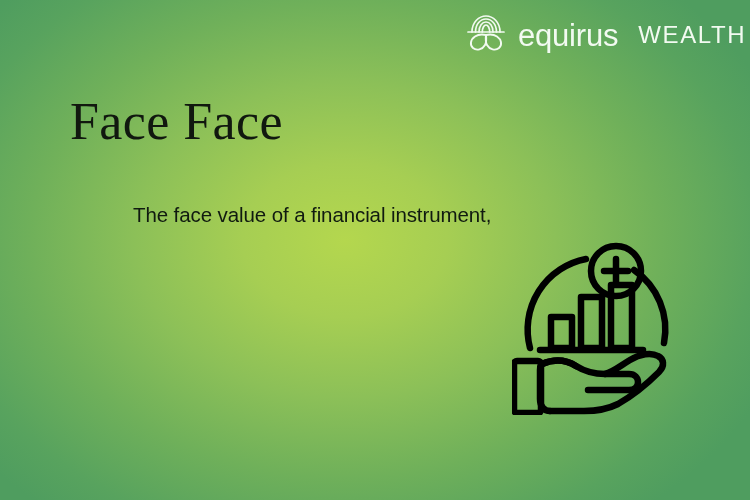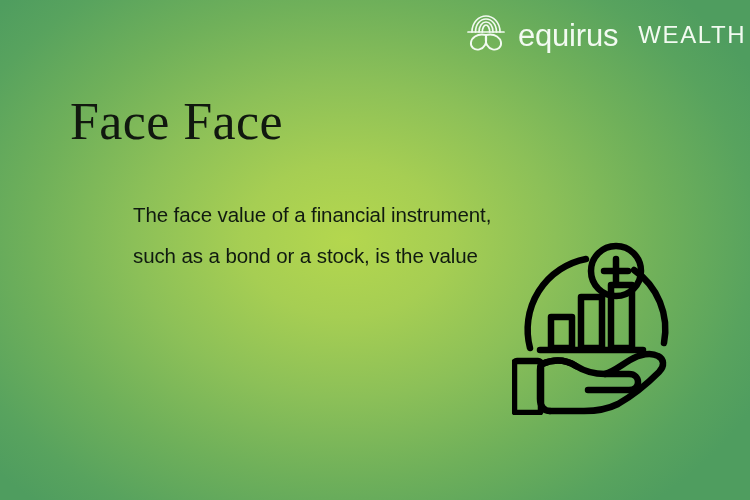--- a/index.html
+++ b/index.html
@@ -131,21 +131,20 @@
       </svg>
     </span>
     <span id="brand-name">equirus</span>
     <span id="brand-sub">WEALTH</span>
   </div>
 
   <div id="headline">Face Face</div>
 
   <div id="body-copy">
     <div class="line">The face value of a financial instrument,</div>
-    <div class="line">such as a bond or a stock, is the value</div>
   </div>
 
   <div id="illustration">
     <svg viewBox="0 0 175 175" xmlns="http://www.w3.org/2000/svg">
       <g fill="none" stroke="#000000" stroke-width="6.5" stroke-linecap="round" stroke-linejoin="round">
 
         <path d="M18 108 A72 72 0 0 1 74 19"></path>
         <path d="M122 30 A72 72 0 0 1 152 103"></path>
 
         <circle cx="104" cy="31" r="25"></circle>

